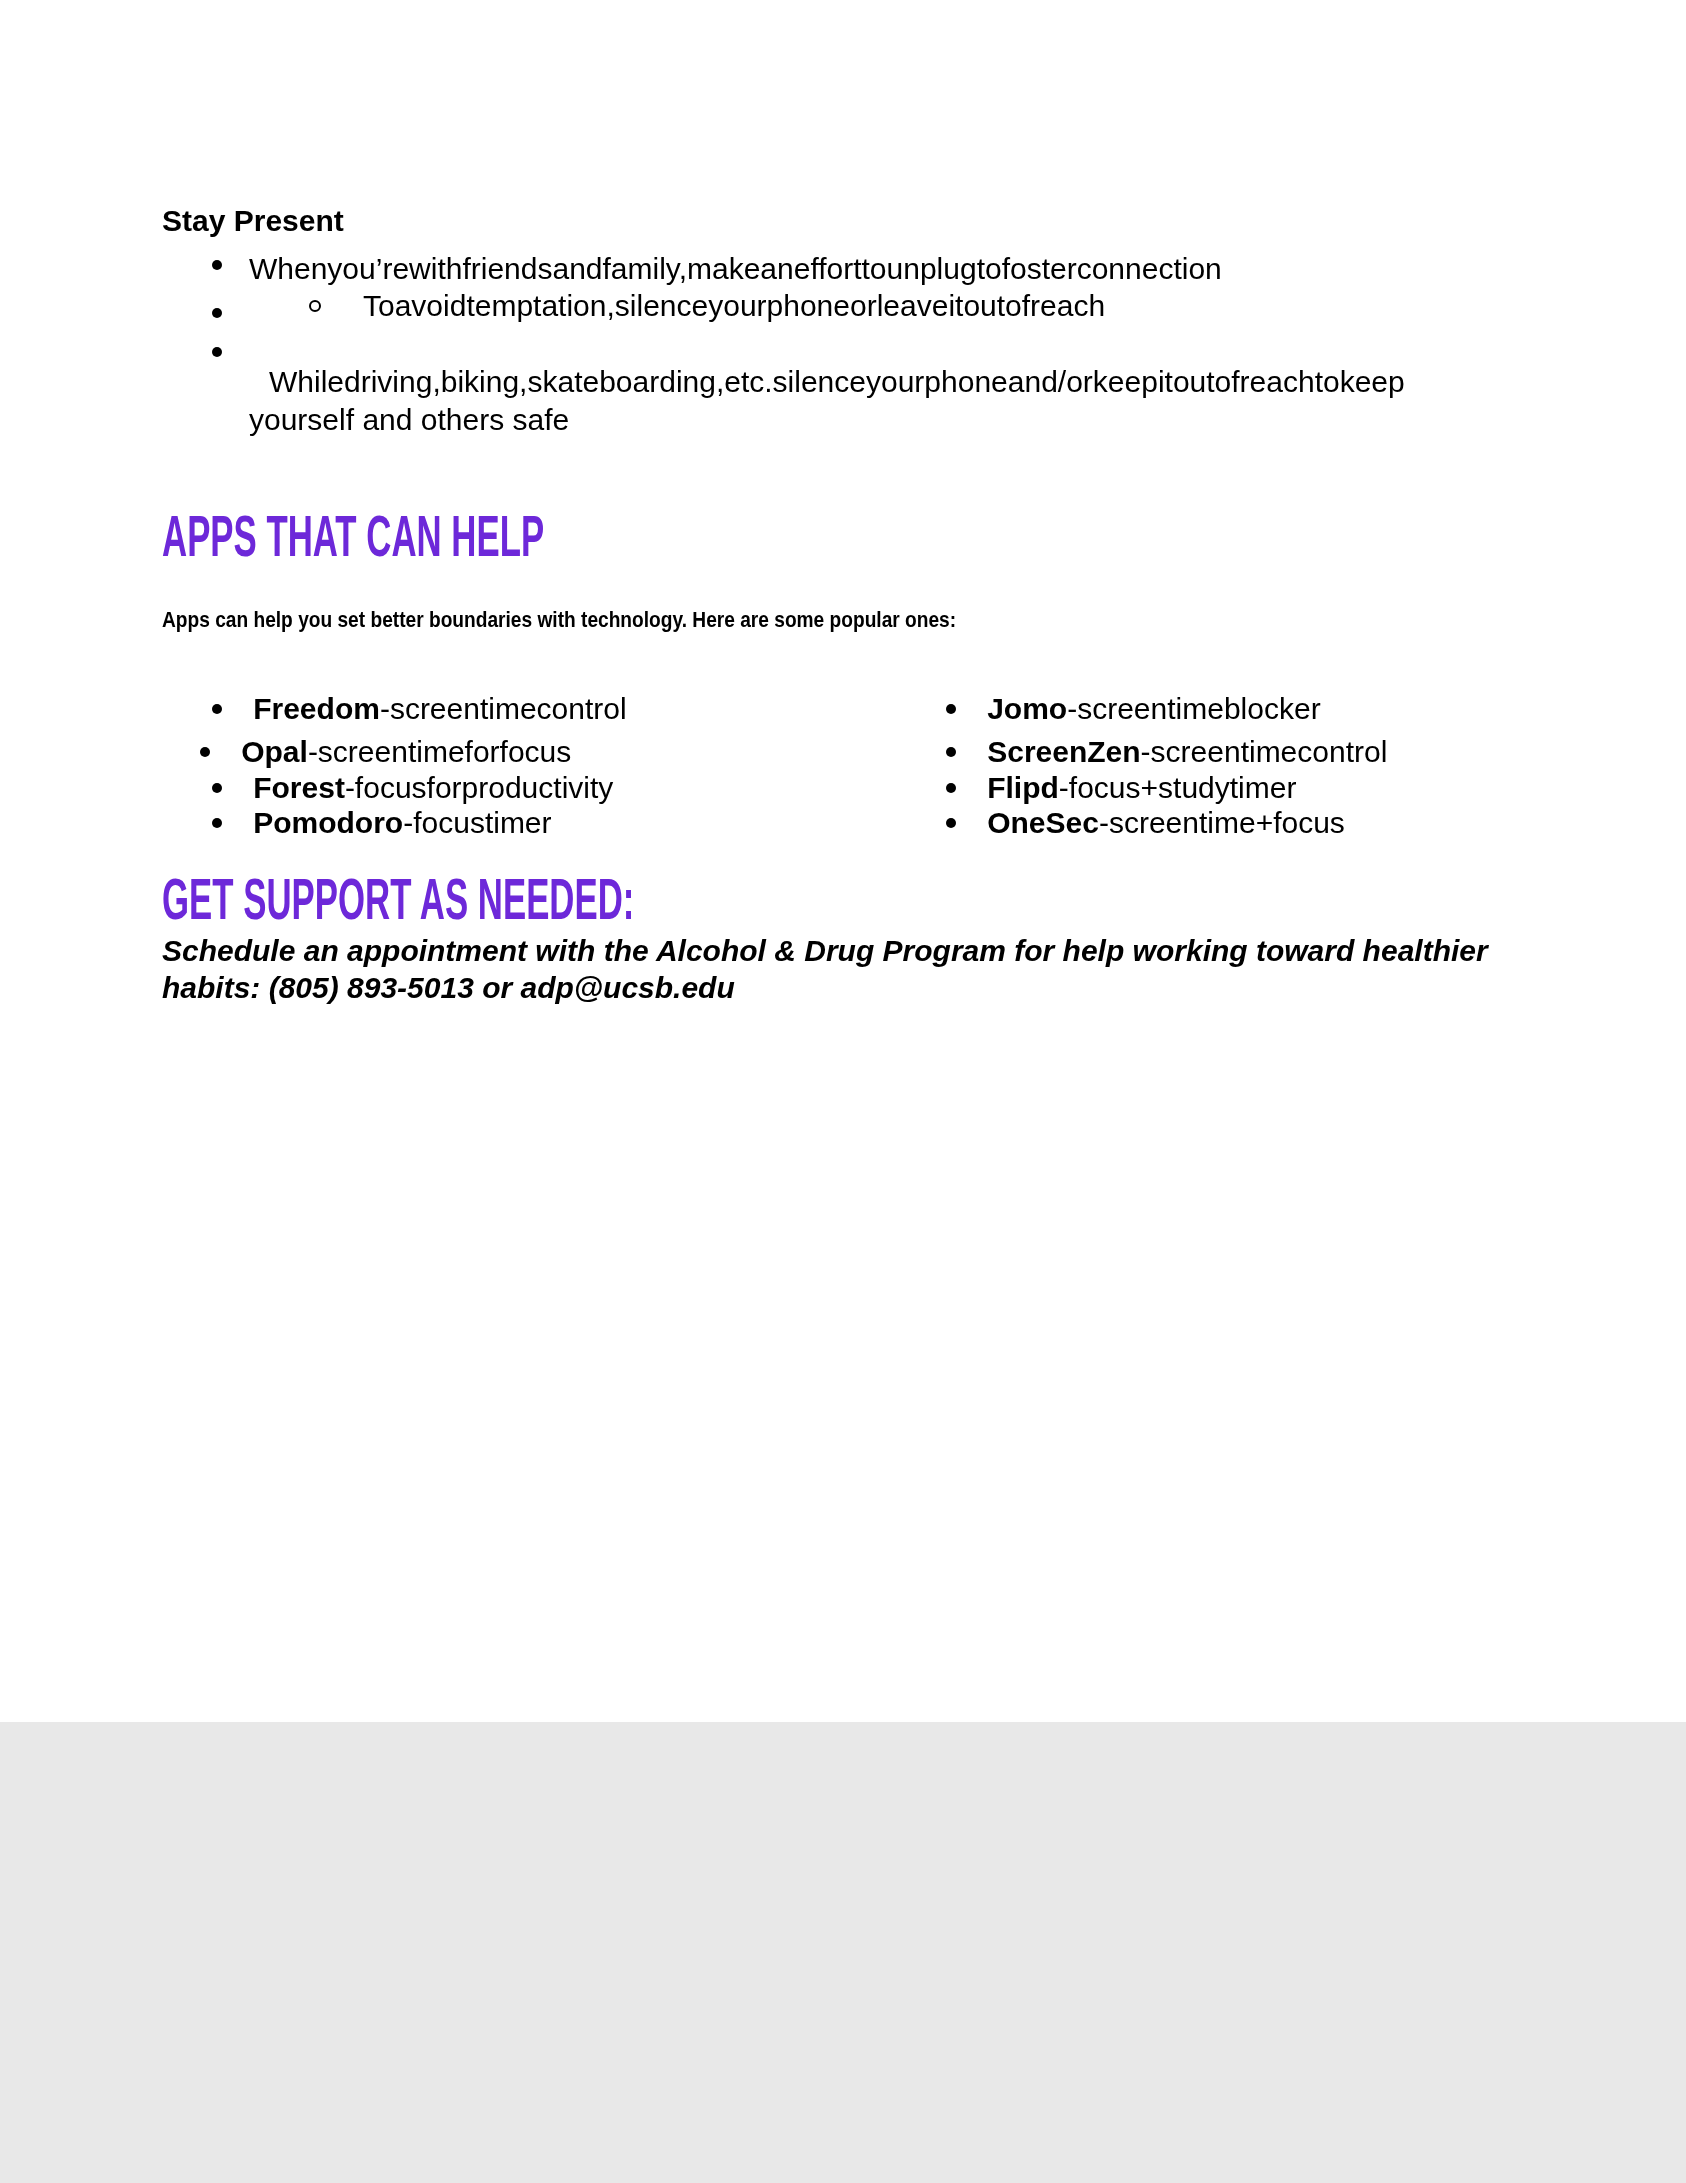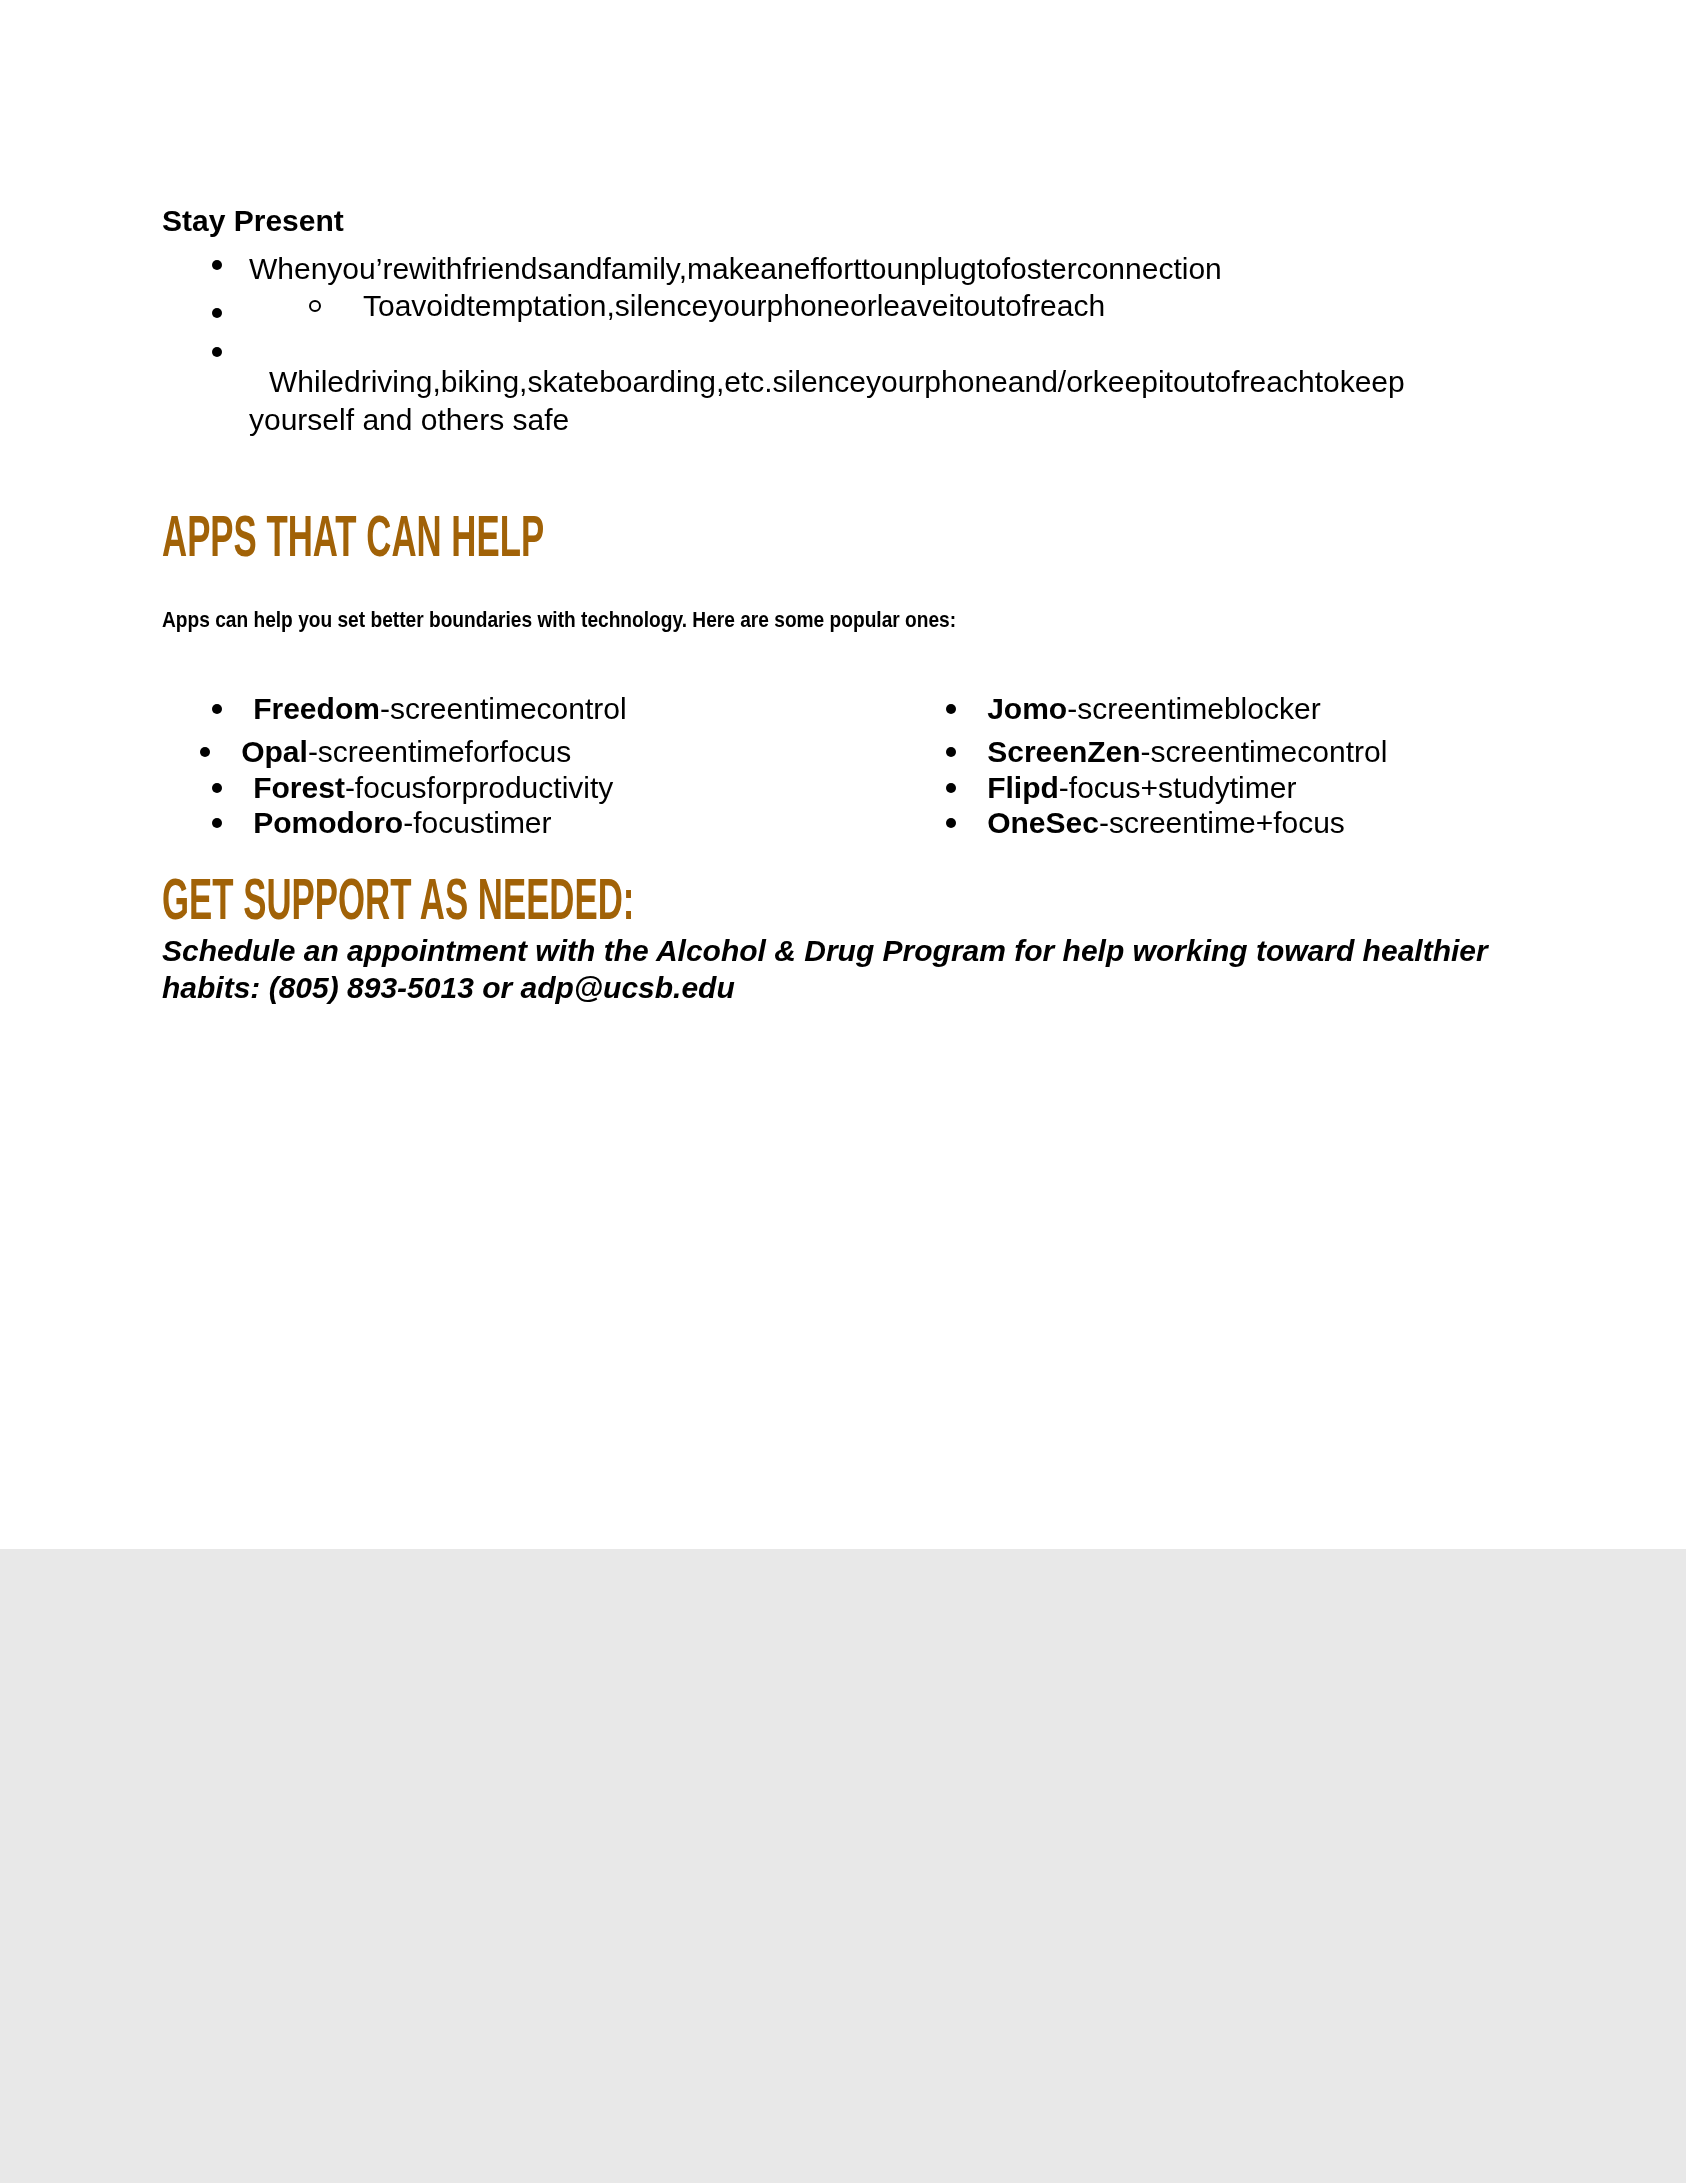--- a/index.html
+++ b/index.html
@@ -1,19 +1,19 @@
 <!DOCTYPE html>
 <html style="font-size:11.6px"><head>
 <meta charset="utf-8">
 <style>
   html,body{margin:0;padding:0;background:#e8e8e8;}
   .page{
     position:relative;
     width:1687px;
-    height:1549px;
+    height:1722px;
     background:#ffffff;
     font-family:"Liberation Sans", sans-serif;
     color:#000000;
     overflow:hidden;
   }
   .abs{position:absolute;white-space:nowrap;}
 
   
   .stay-heading{left:162px;top:204px;font-size:30px;font-weight:700;line-height:34px;}
   .body-line{font-size:30px;line-height:38px;}
@@ -46,21 +46,21 @@
   .app-row{position:absolute;display:flex;align-items:center;height:36px;}
   .app-row .dot-inline{
     width:10.2px;height:10.2px;border-radius:50%;background:#000;flex:0 0 auto;
   }
   .app-row .app-text{margin-left:31px;font-size:30px;line-height:36px;white-space:nowrap;}
   .app-text b{font-weight:700;}
 
   
   .support-line{left:162px;font-size:30px;font-weight:700;font-style:italic;line-height:38px;}
 
-  .orange{color:#a16207;}
+  .orange{color:#6d28d9;}
 </style>
 </head>
 <body>
 
 <div class="page">
 
   <div class="abs stay-heading">Stay Present</div>
 
   <span class="dot" style="left:212px;top:260px;"></span>
   <span class="ring" style="left:309px;top:300px;"></span>

